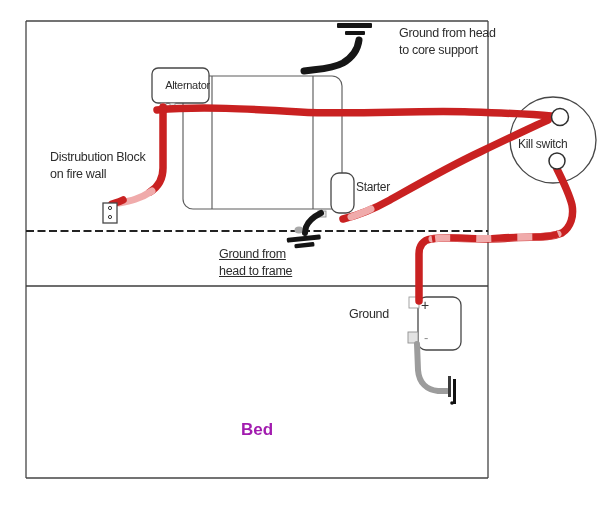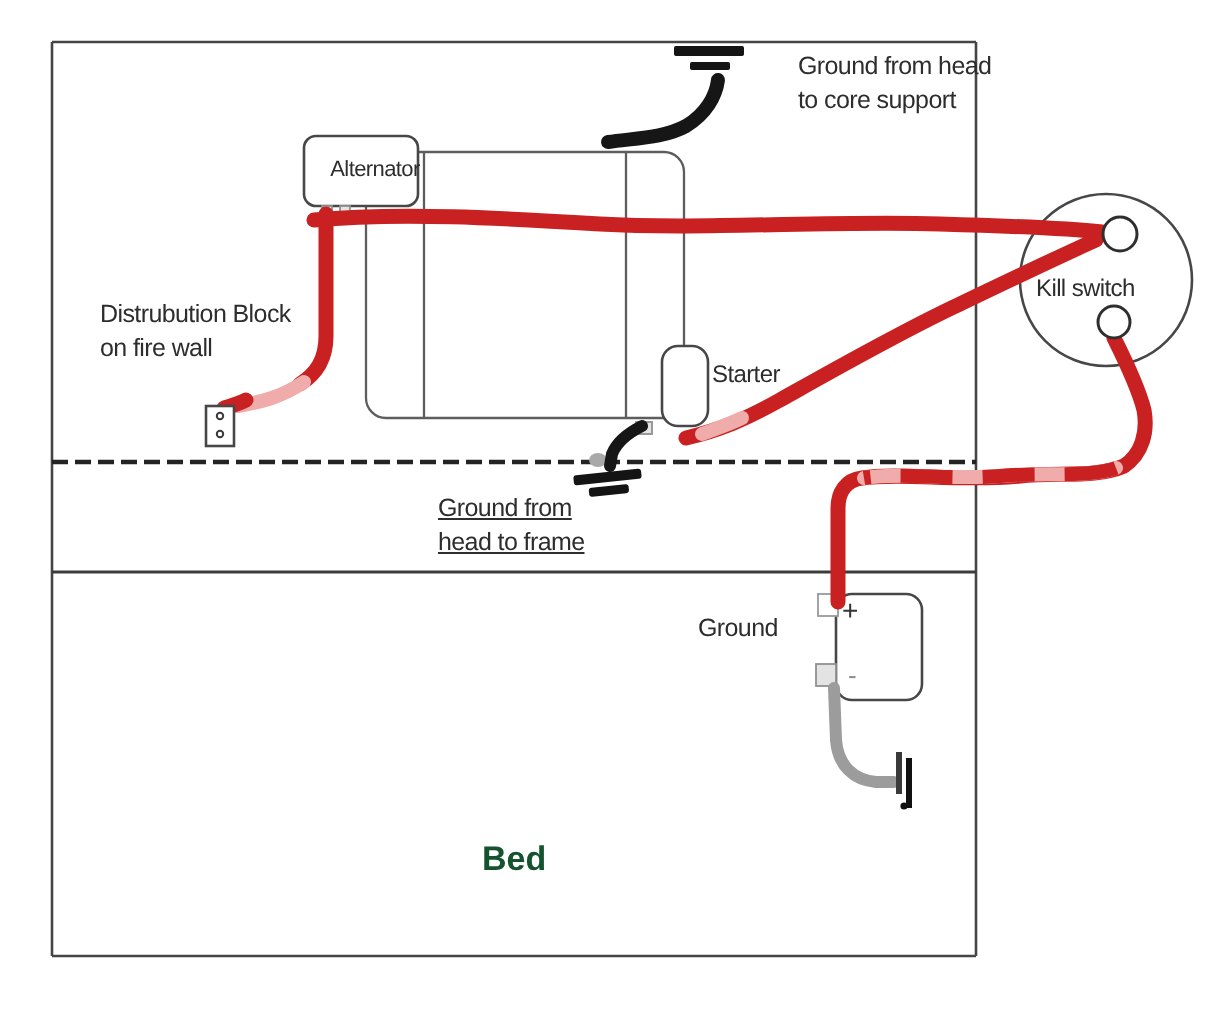--- a/index.html
+++ b/index.html
@@ -32,21 +32,21 @@
   .wire-gray{fill:none;stroke:var(--wire-battery-ground);stroke-width:6;stroke-linecap:round;stroke-linejoin:round;}
   .gbar{fill:#141414;}
   .terminal{fill:#ffffff;stroke:#2f2f2f;stroke-width:1.5;}
   .holes{fill:none;stroke:#3a3a3a;stroke-width:1;}
   
   .lbl{position:absolute;white-space:nowrap;font-size:12.5px;letter-spacing:-0.3px;line-height:1.35;}
   .lbl-alternator{left:152px;top:68px;width:71px;height:35px;display:flex;align-items:center;justify-content:center;font-size:11px;}
   .lbl-starter{left:356px;top:179px;font-size:12px;}
   .lbl-killswitch{left:518px;top:136px;width:72px;text-align:left;font-size:12px;}
   .lbl-battery{left:349px;top:306px;}
-  .lbl-bed{left:241px;top:419px;font-size:17px;font-weight:bold;letter-spacing:0;color:#14532d;}
+  .lbl-bed{left:241px;top:419px;font-size:17px;font-weight:bold;letter-spacing:0;color:#a21caf;}
   .lbl-distblock{left:34px;top:149px;margin-left:16px;}
   .lbl-groundcore{left:383px;top:25px;margin-left:16px;}
   .lbl-groundframe{left:219px;top:246px;text-decoration:underline;}
   .lbl-plus{left:421px;top:296px;font-size:14px;color:#333;}
   .lbl-minus{left:424px;top:329px;font-size:13px;color:#8d8d8d;}
 </style>
 </head>
 <body>
 
 <div class="canvas">

